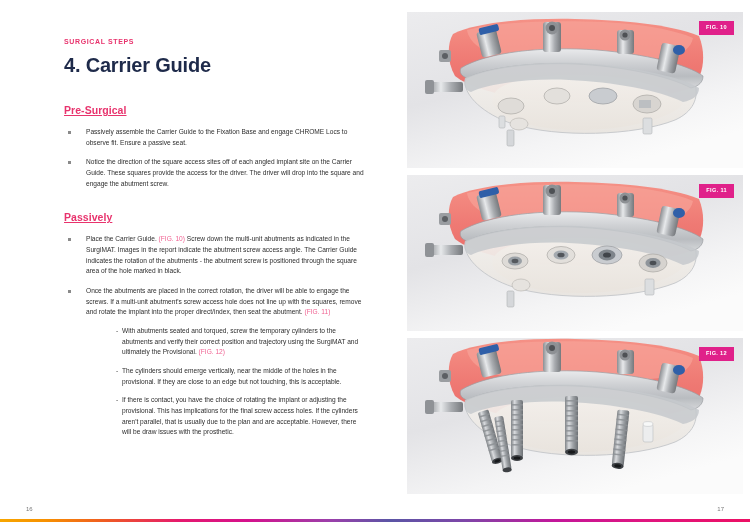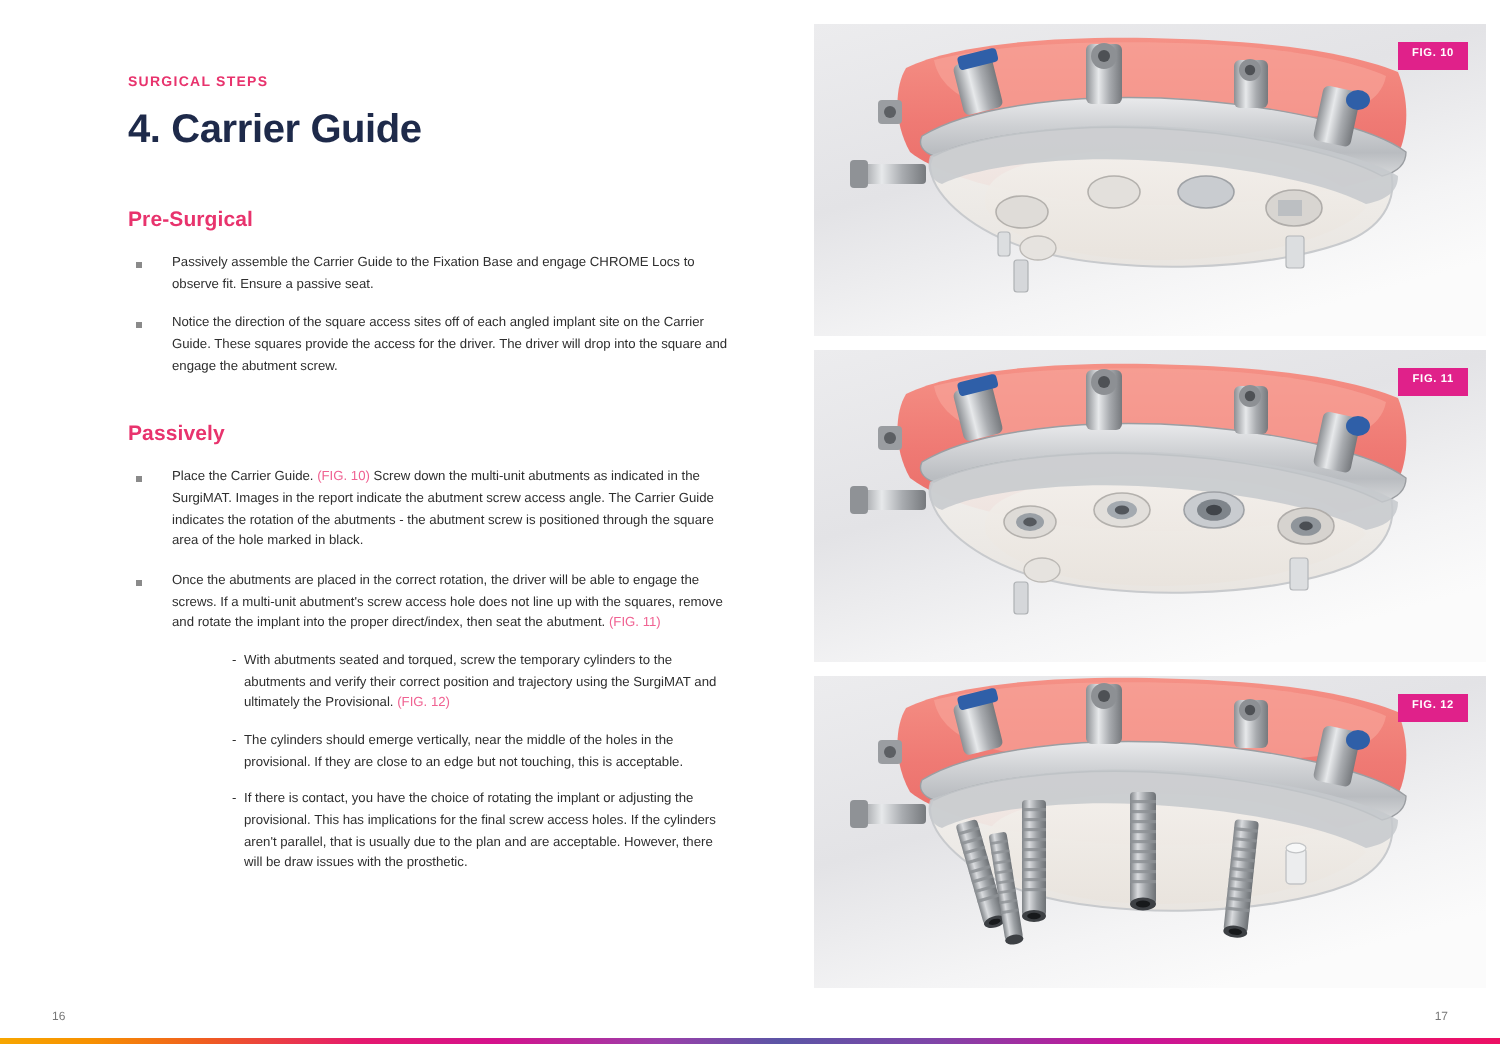--- a/index.html
+++ b/index.html
@@ -61,20 +61,21 @@
     margin: 0 0 28px 0;
     line-height: 1.1;
   }
 
   .section-head {
     font-size: 10.5px;
     font-weight: bold;
     color: #e8336d;
     margin: 0 0 11px 0;
     letter-spacing: 0.005em;
+    text-decoration: underline;
   }
   .section-head.second {
     margin-top: 22px;
   }
 
   
   ul.bullets {
     list-style: none;
     margin: 0;
     padding: 0;

